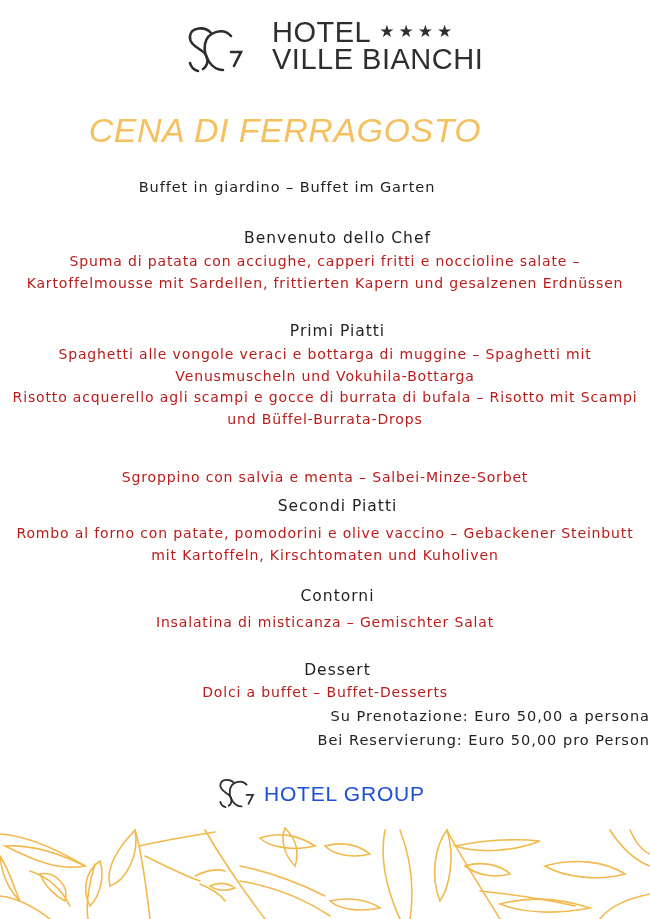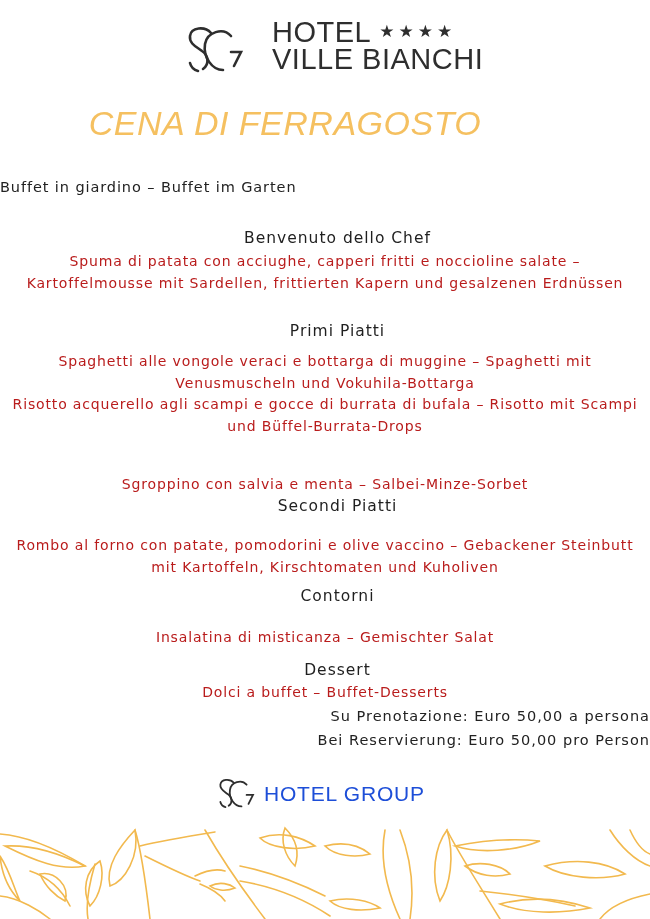--- a/index.html
+++ b/index.html
@@ -6,24 +6,24 @@
   body {
     width: 650px; height: 919px; background: #ffffff;
     position: relative; overflow: hidden;
     font-family: "DejaVu Sans", sans-serif; color: #2b2b2b;
   }
   .header { position: absolute; top: 18px; left: 0; width: 564px; height: 60px; }
   .logo-sg { position: absolute; left: 185px; top: 6px; width: 62px; height: 50px; }
   .hotel-name { position: absolute; left: 272px; top: 0; font-family: "Liberation Sans", sans-serif;
     font-size: 29px; line-height: 27px; color: #2e2e2e; letter-spacing: 0.5px; font-weight: 300; }
   .hotel-name .stars { font-size: 17px; letter-spacing: 4px; margin-left: 8px; vertical-align: 5px; }
-  .title { position: absolute; top: 104px; left: 0; width: 570px; text-align: center;
+  .title { position: absolute; top: 111px; left: 0; width: 570px; text-align: center;
     font-family: "Liberation Sans", sans-serif; font-style: italic; font-size: 34px;
     color: #f5c060; letter-spacing: 0.5px; }
-  .subtitle { position: absolute; top: 179px; left: 0; width: 574px; text-align: left;
+  .subtitle { position: absolute; top: 179px; left: 0; width: 574px; text-align: center;
     font-size: 14.5px; letter-spacing: 0.9px; color: #222; }
   .section { position: absolute; left: 0; width: 650px; text-align: center; }
   .section h2 { margin: 0; font-weight: normal; font-size: 15.5px; letter-spacing: 1px;
     color: #1f1f1f; line-height: 20px; padding-left: 25px; }
   .section p { margin: 0; font-size: 14px; letter-spacing: 0.85px; color: #b91c1c;
     line-height: 21.5px; }
   .price { font-size: 14.5px !important; color: #222 !important; line-height: 21px !important;
     letter-spacing: 1px !important; text-align: right; }
   .footer-logo { position: absolute; top: 777px; left: 217px; height: 32px; width: 230px; }
   .footer-logo svg { position: absolute; left: 0; top: 0; }
@@ -53,36 +53,36 @@
 <div class="subtitle">Buffet in giardino – Buffet im Garten</div>
 
 <div class="section" style="top:228px">
   <h2>Benvenuto dello Chef</h2>
   <p style="margin-top:3px">Spuma di patata con acciughe, capperi fritti e noccioline salate –</p>
   <p>Kartoffelmousse mit Sardellen, frittierten Kapern und gesalzenen Erdnüssen</p>
 </div>
 
 <div class="section" style="top:321px">
   <h2>Primi Piatti</h2>
-  <p style="margin-top:10px">Spaghetti alle vongole veraci e bottarga di muggine – Spaghetti mit</p>
+  <p style="margin-top:3px">Spaghetti alle vongole veraci e bottarga di muggine – Spaghetti mit</p>
   <p>Venusmuscheln und Vokuhila-Bottarga</p>
   <p>Risotto acquerello agli scampi e gocce di burrata di bufala – Risotto mit Scampi</p>
   <p>und Büffel-Burrata-Drops</p>
   <p style="margin-top:37px">Sgroppino con salvia e menta – Salbei-Minze-Sorbet</p>
 </div>
 
 <div class="section" style="top:496px">
   <h2>Secondi Piatti</h2>
-  <p style="margin-top:19px">Rombo al forno con patate, pomodorini e olive vaccino – Gebackener Steinbutt</p>
+  <p style="margin-top:7px">Rombo al forno con patate, pomodorini e olive vaccino – Gebackener Steinbutt</p>
   <p>mit Kartoffeln, Kirschtomaten und Kuholiven</p>
 </div>
 
 <div class="section" style="top:586px">
   <h2>Contorni</h2>
-  <p style="margin-top:21px">Insalatina di misticanza – Gemischter Salat</p>
+  <p style="margin-top:6px">Insalatina di misticanza – Gemischter Salat</p>
 </div>
 
 <div class="section" style="top:660px">
   <h2>Dessert</h2>
   <p style="margin-top:2px">Dolci a buffet – Buffet-Desserts</p>
   <p class="price" style="margin-top:2px">Su Prenotazione: Euro 50,00 a persona</p>
   <p class="price" style="margin-top:3px">Bei Reservierung: Euro 50,00 pro Person</p>
 </div>
 
 <div class="footer-logo">

